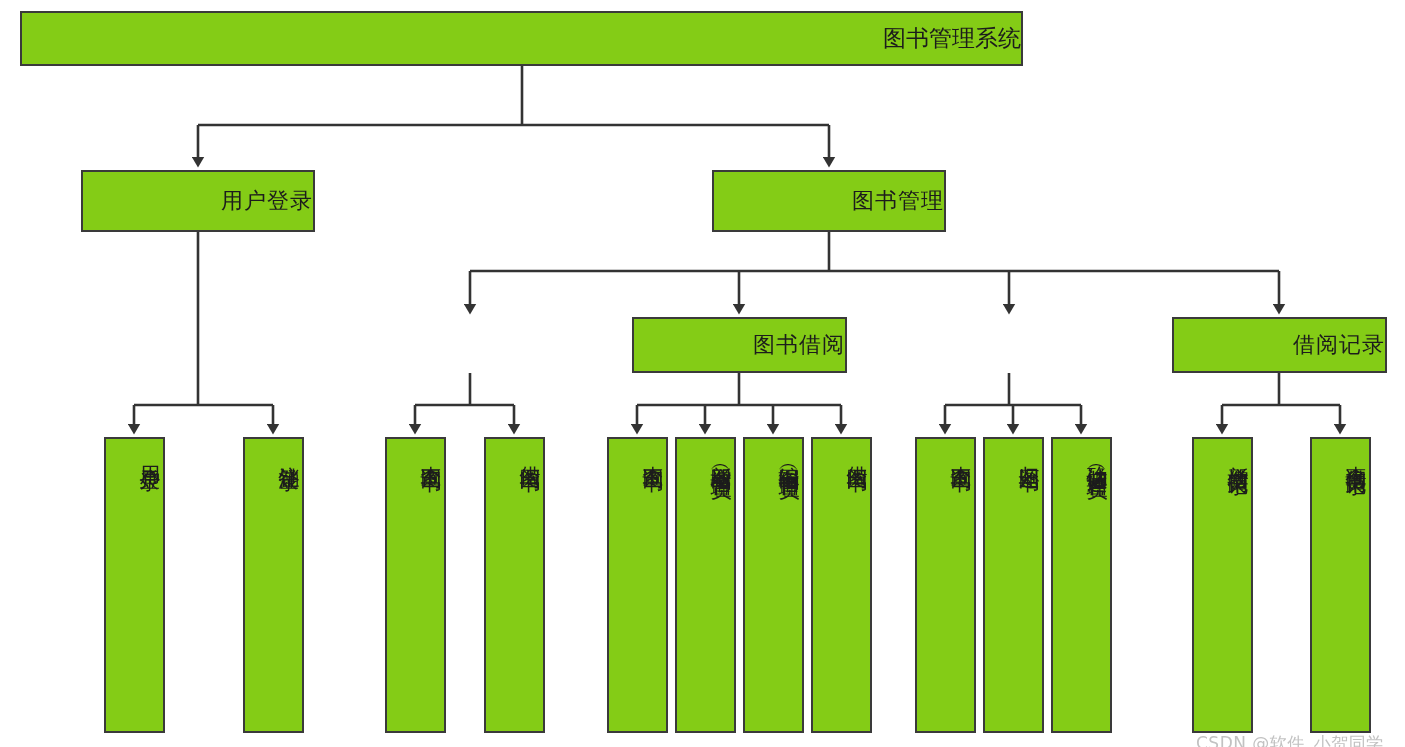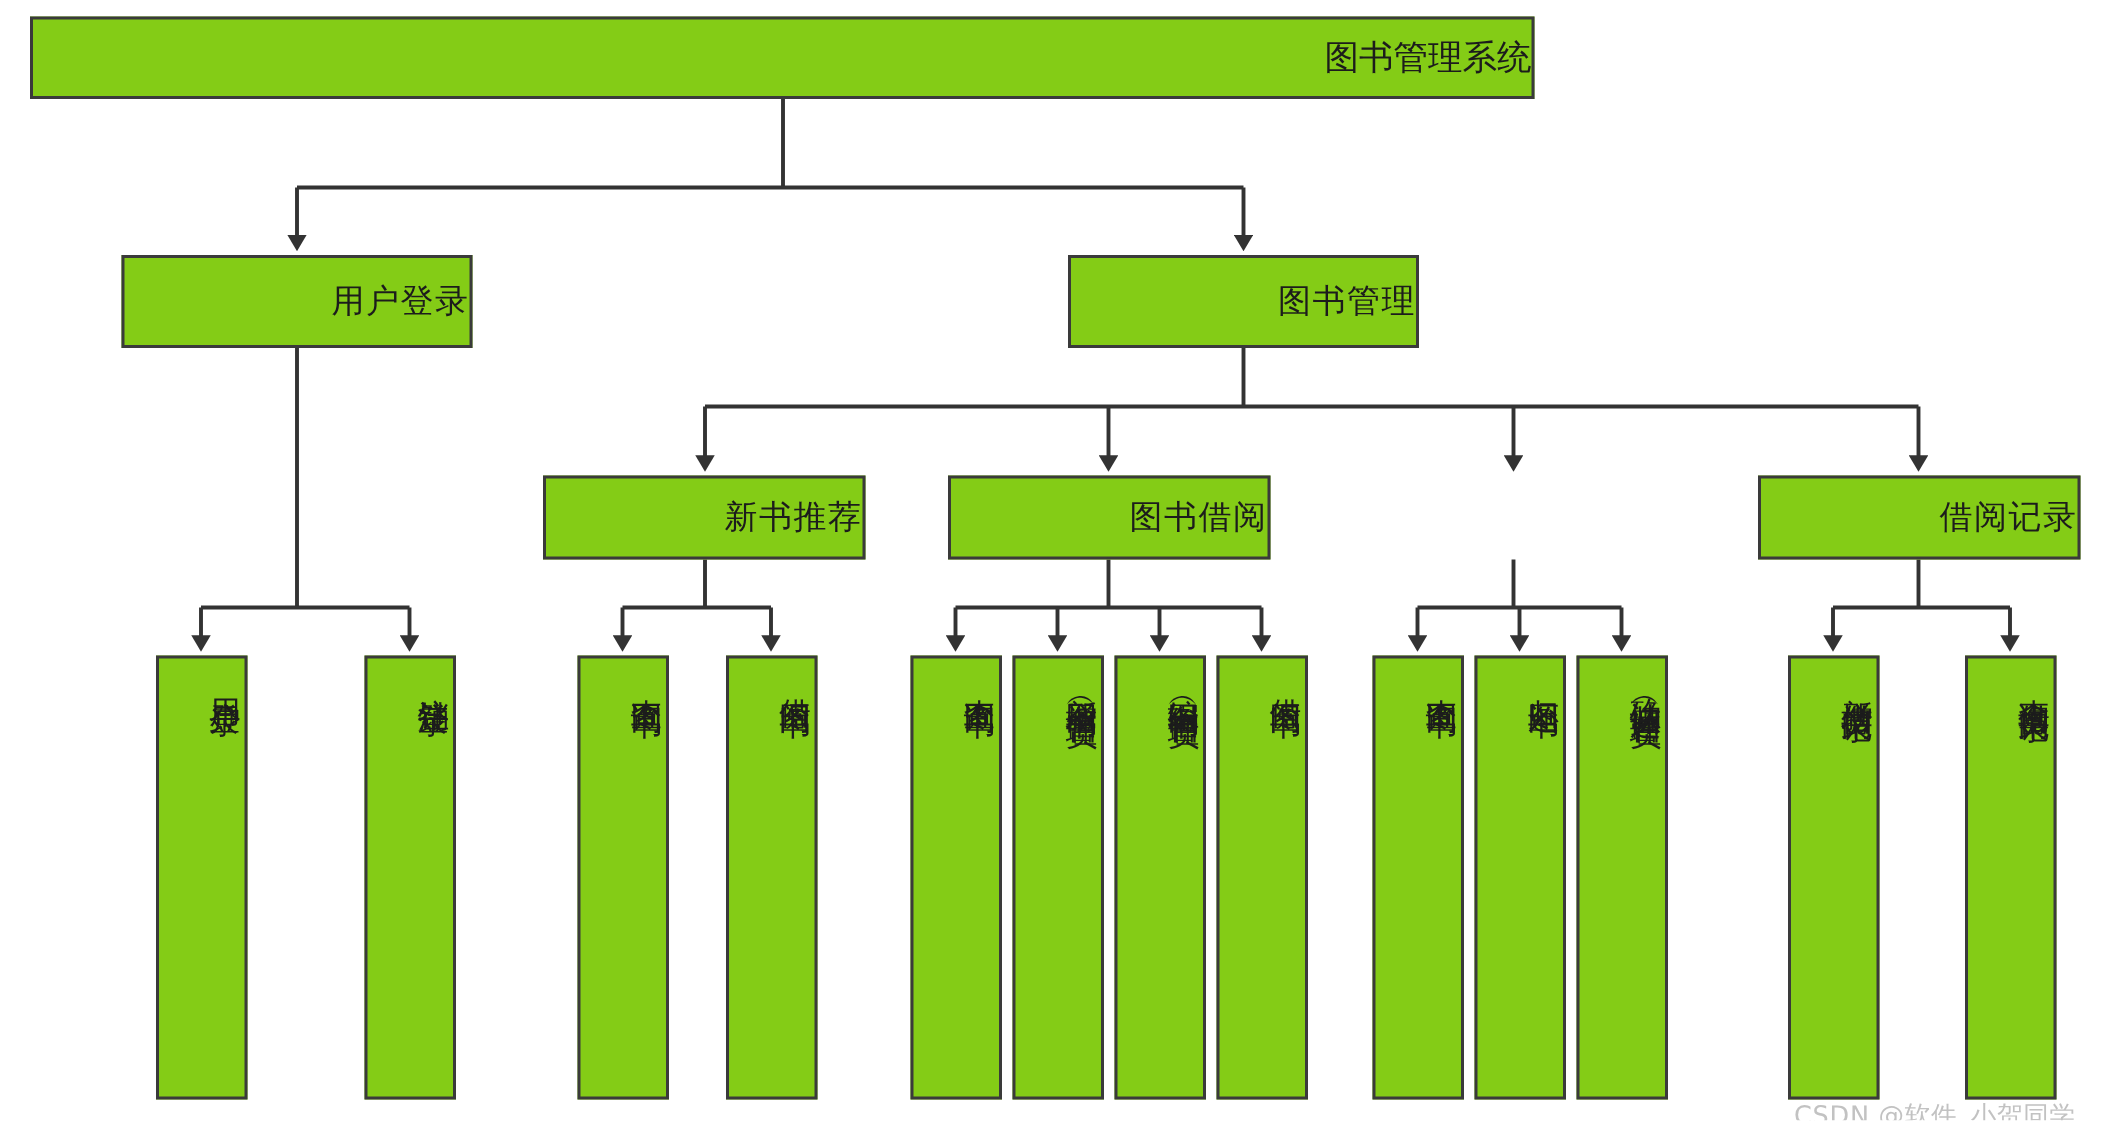--- a/index.html
+++ b/index.html
@@ -77,23 +77,20 @@
     <span>图书管理系统</span>
   </div>
 
   <div class="node h" style="left:81px;top:170px;width:234px;height:62px;">
     <span>用户登录</span>
   </div>
   <div class="node h" style="left:712px;top:170px;width:234px;height:62px;">
     <span>图书管理</span>
   </div>
 
-  <div class="node h" style="left:362px;top:317px;width:215px;height:56px;">
-    <span>新书推荐</span>
-  </div>
   <div class="node h" style="left:632px;top:317px;width:215px;height:56px;">
     <span>图书借阅</span>
   </div>
   <div class="node h" style="left:1172px;top:317px;width:215px;height:56px;font-family:Liberation Serif, serif;">
     <span>借阅记录</span>
   </div>
 
   <div class="node leaf" style="left:104px;top:437px;width:61px;height:296px;">
     <span class="vtext">用户登录</span>
   </div>

